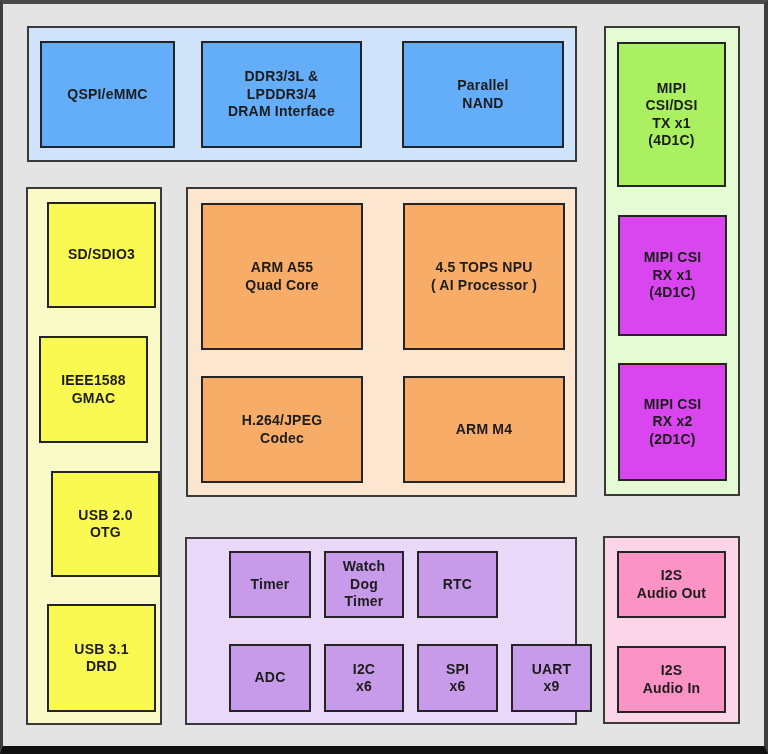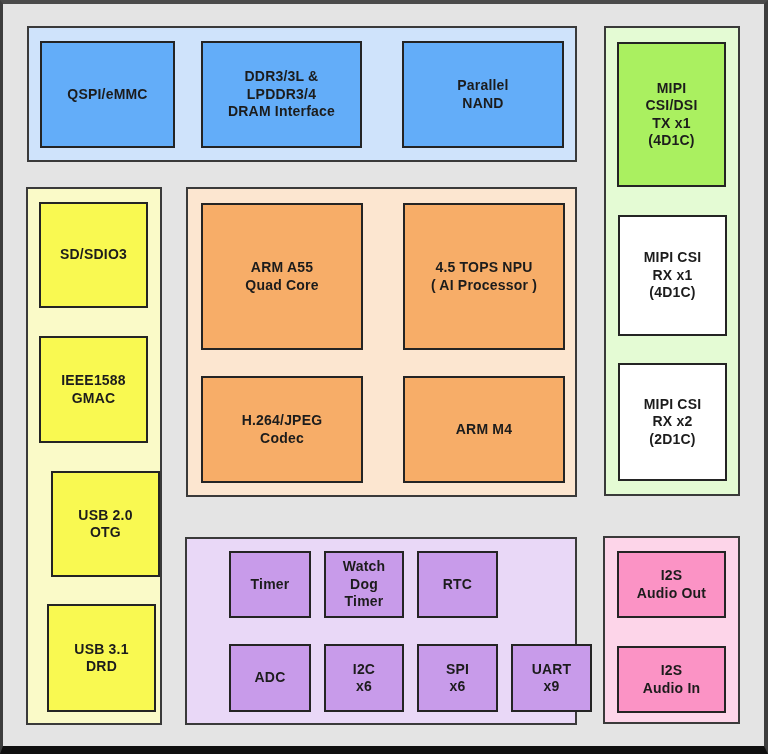--- a/index.html
+++ b/index.html
@@ -44,21 +44,21 @@
   .g-compute { background: #fce6d0; }
   .g-mipi    { background: #e4fbd4; }
   .g-timers  { background: #e9d8f7; }
   .g-audio   { background: #fdd5e9; }
 
   
   .b-blue   { background: #63adf9; }
   .b-yellow { background: #f9f951; }
   .b-orange { background: #f7ad68; }
   .b-green  { background: #aaf060; }
-  .b-mint   { background: #ffffff; }
+  .b-mint   { background: #d946ef; }
   .b-purple { background: #c89bea; margin-left: 28px; }
   .b-pink   { background: #fb93c5; }
 </style>
 </head>
 <body>
 
 <div class="frame">
 
   <div class="group g-memory" style="left:24px;  top:22px;  width:550px; height:136px;"></div>
   <div class="group g-periph" style="left:23px;  top:183px; width:136px; height:538px;"></div>
@@ -67,21 +67,21 @@
   <div class="group g-timers" style="left:182px; top:533px; width:392px; height:188px;"></div>
   <div class="group g-audio" style="left:600px; top:532px; width:137px; height:188px;"></div>
 
   <div class="block b-blue" style="left:37px;  top:37px; width:135px; height:107px;text-align:center;">QSPI/eMMC</div>
   <div class="block b-blue" style="left:198px; top:37px; width:161px; height:107px;">DDR3/3L &amp;
 LPDDR3/4
 DRAM Interface</div>
   <div class="block b-blue" style="left:399px; top:37px; width:162px; height:107px;">Parallel
 NAND</div>
 
-  <div class="block b-yellow" style="left:36px; top:198px; width:109px; height:106px;">SD/SDIO3</div>
+  <div class="block b-yellow" style="left:44px; top:198px; width:109px; height:106px;">SD/SDIO3</div>
   <div class="block b-yellow" style="left:36px; top:332px; width:109px; height:107px;">IEEE1588
 GMAC</div>
   <div class="block b-yellow" style="left:36px; top:467px; width:109px; height:106px;margin-left:12px;">USB 2.0
 OTG</div>
   <div class="block b-yellow" style="left:44px; top:600px; width:109px; height:108px;">USB 3.1
 DRD</div>
 
   <div class="block b-orange" style="left:198px; top:199px; width:162px; height:147px;">ARM A55
 Quad Core</div>
   <div class="block b-orange" style="left:400px; top:199px; width:162px; height:147px;">4.5 TOPS NPU

